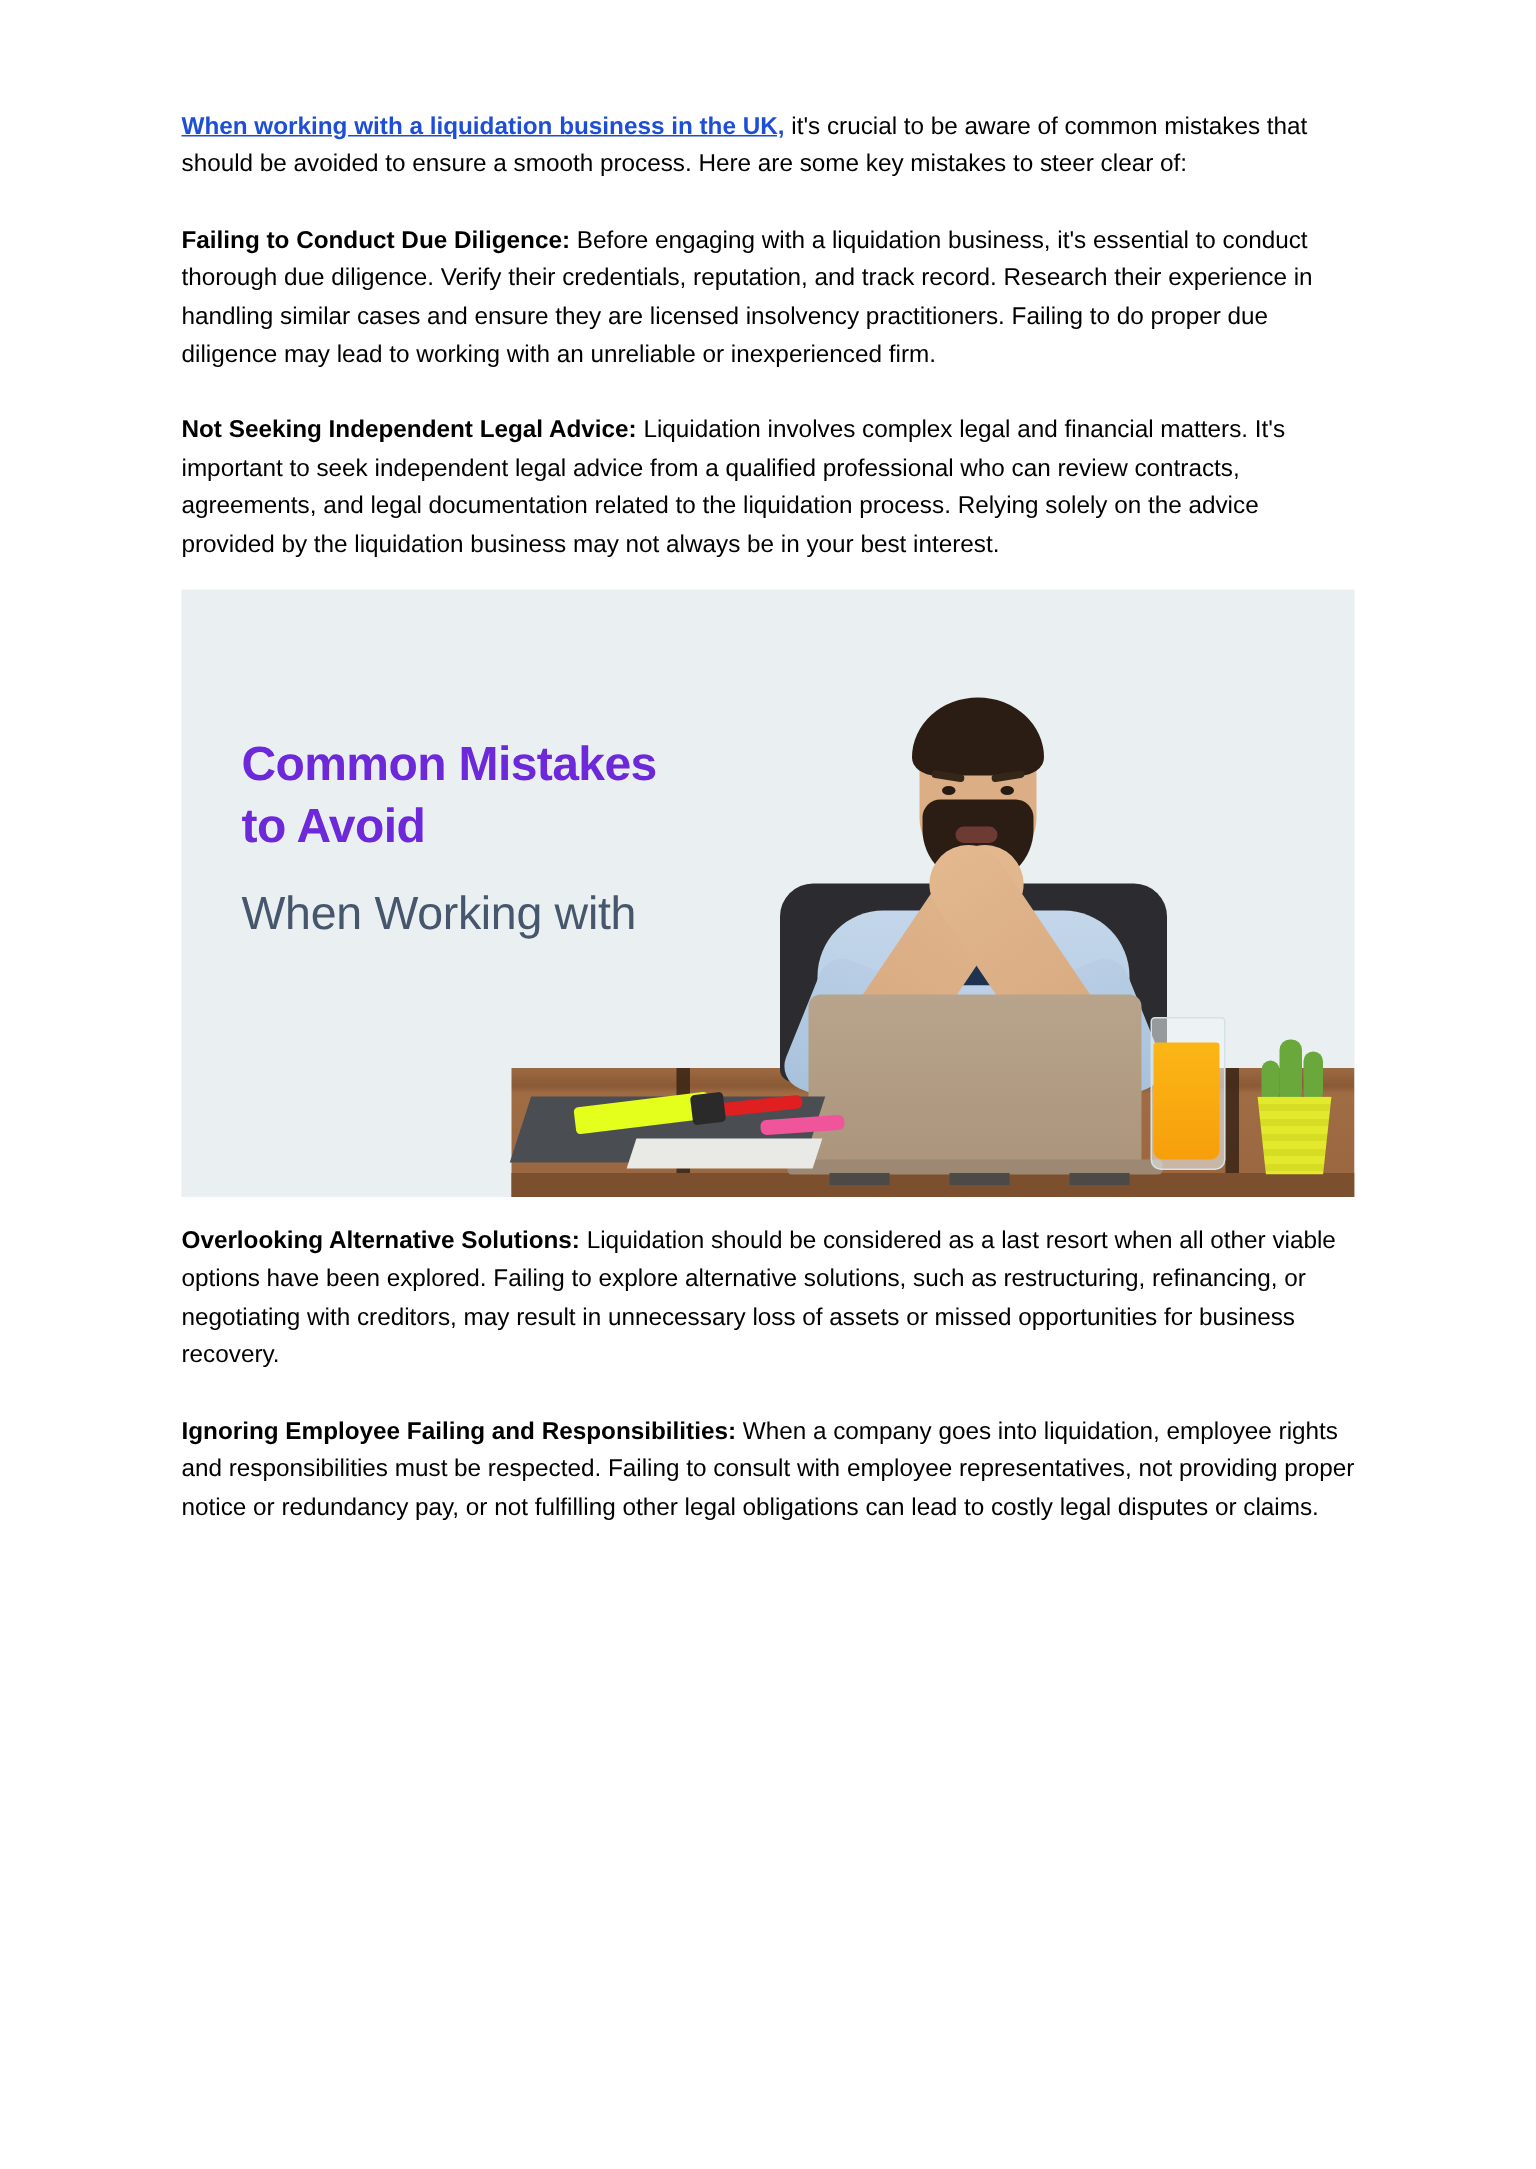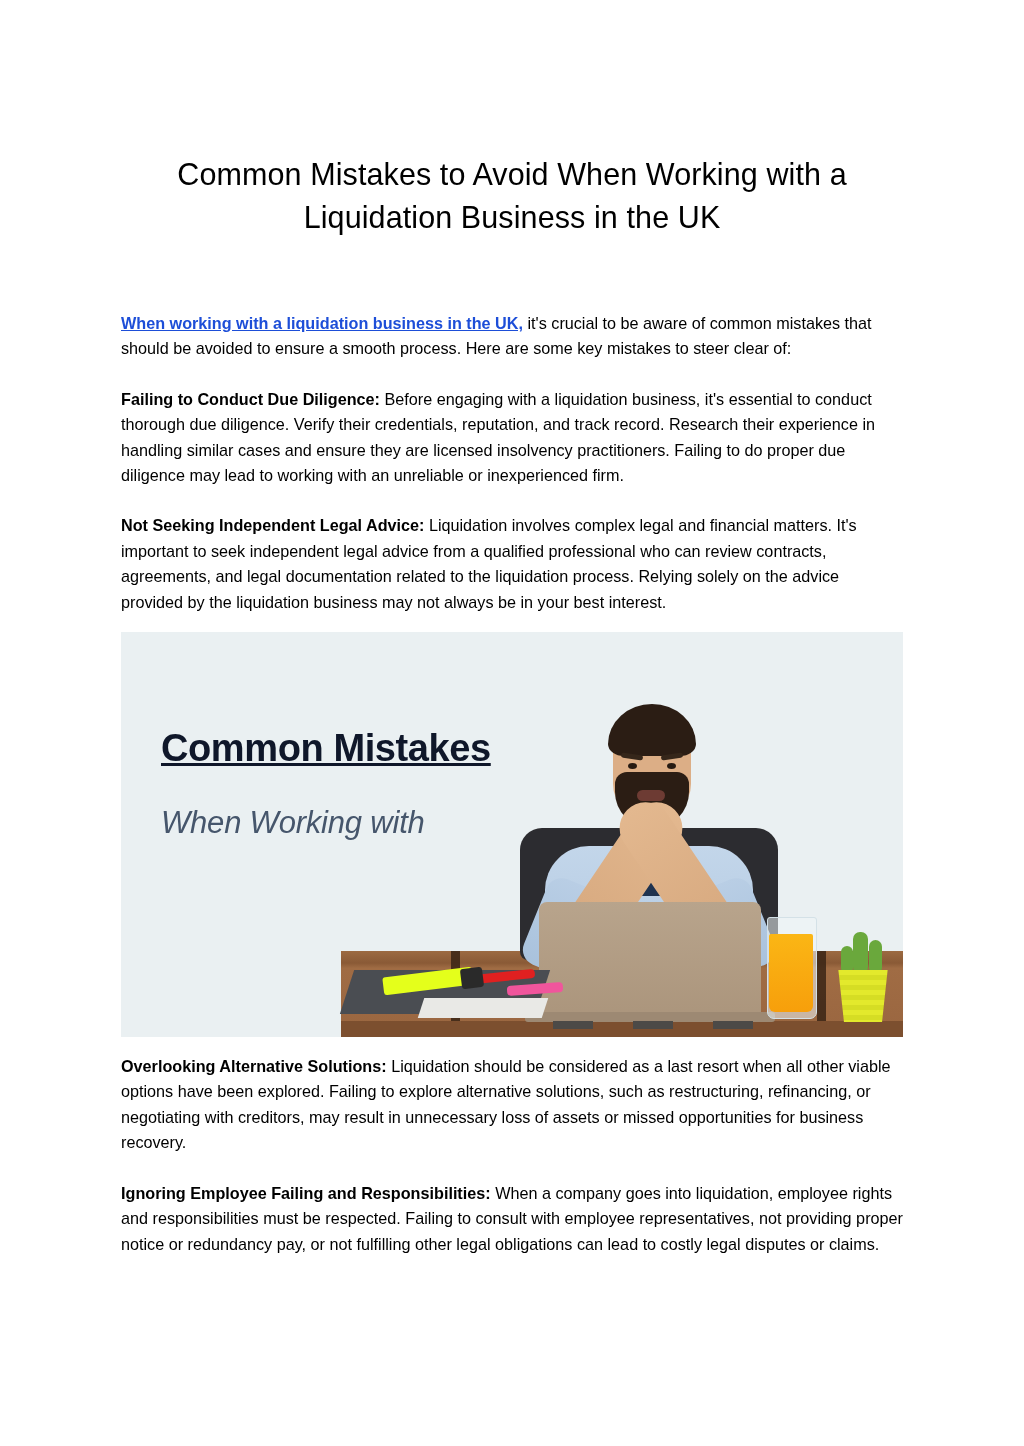--- a/index.html
+++ b/index.html
@@ -77,37 +77,36 @@
     overflow: hidden;
   }
 
   .banner-text {
     position: absolute;
     left: 40px;
     top: 96px;
     z-index: 6;
   }
   .banner-line-red {
-    font-size: 38px;
+    font-size: 32px;
     font-weight: bold;
-    color: #0f172a;
+    color: #6d28d9;
     line-height: 41px;
     letter-spacing: -0.4px;
     white-space: nowrap;
-    text-decoration: underline;
   }
   .banner-line-blue {
     font-size: 31px;
     font-weight: normal;
     color: #46566c;
     line-height: 43px;
     letter-spacing: -0.2px;
     white-space: nowrap;
   }
-  .banner-line-blue.first { margin-top: 32px; font-style: italic; }
+  .banner-line-blue.first { margin-top: 16px; }
 
   
   .scene {
     position: absolute;
     inset: 0;
     z-index: 2;
   }
 
   
   .table-top {
@@ -439,21 +438,20 @@
   .cact-main { left: 732px; top: 300px; width: 15px; height: 42px; }
   .cact-left { left: 720px; top: 314px; width: 12px; height: 28px; }
   .cact-right{ left: 748px; top: 308px; width: 13px; height: 34px; }
 </style>
 </head>
 <body>
 
 <div class="page">
   <div class="content">
 
-    <h1 class="doc-title">Common Mistakes to Avoid When Working with a Liquidation Business in the UK</h1>
 
     <p class="para para-gap-1"><a class="lead-link" href="#">When working with a liquidation business in the UK,</a><span> it's crucial to be aware of common mistakes that should be avoided to ensure a smooth process. Here are some key mistakes to steer clear of:</span></p>
 
     <p class="para para-gap"><span class="run-head">Failing to Conduct Due Diligence:</span><span> Before engaging with a liquidation business, it's essential to conduct thorough due diligence. Verify their credentials, reputation, and track record. Research their experience in handling similar cases and ensure they are licensed insolvency practitioners. Failing to do proper due diligence may lead to working with an unreliable or inexperienced firm.</span></p>
 
     <p class="para para-gap"><span class="run-head">Not Seeking Independent Legal Advice:</span><span> Liquidation involves complex legal and financial matters. It's important to seek independent legal advice from a qualified professional who can review contracts, agreements, and legal documentation related to the liquidation process. Relying solely on the advice provided by the liquidation business may not always be in your best interest.</span></p>
 
     <div class="banner">
 
       <div class="scene">
@@ -504,20 +502,21 @@
         <div class="juice"></div>
 
         <div class="cact cact-left"></div>
         <div class="cact cact-right"></div>
         <div class="cact cact-main"></div>
         <div class="pot"></div>
       </div>
 
       <div class="banner-text">
         <div class="banner-line-red">Common Mistakes</div>
+        <div class="banner-line-red">to Avoid</div>
         <div class="banner-line-blue first">When Working with</div>
       </div>
     </div>
 
     <p class="para" style="margin-top:17px"><span class="run-head">Overlooking Alternative Solutions:</span><span> Liquidation should be considered as a last resort when all other viable options have been explored. Failing to explore alternative solutions, such as restructuring, refinancing, or negotiating with creditors, may result in unnecessary loss of assets or missed opportunities for business recovery.</span></p>
 
     <p class="para para-gap"><span class="run-head">Ignoring Employee Failing and Responsibilities:</span><span> When a company goes into liquidation, employee rights and responsibilities must be respected. Failing to consult with employee representatives, not providing proper notice or redundancy pay, or not fulfilling other legal obligations can lead to costly legal disputes or claims.</span></p>
 
   </div>
 </div>

